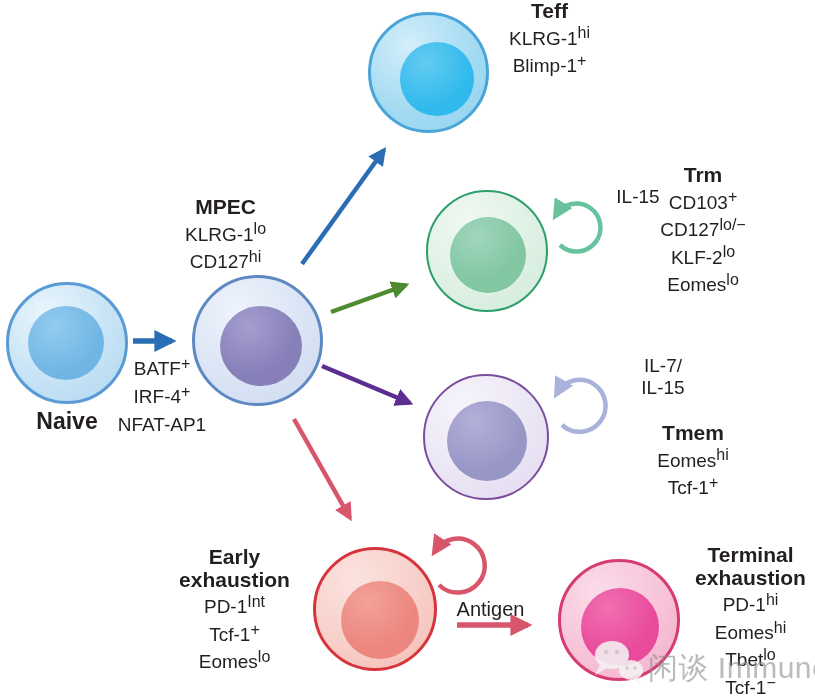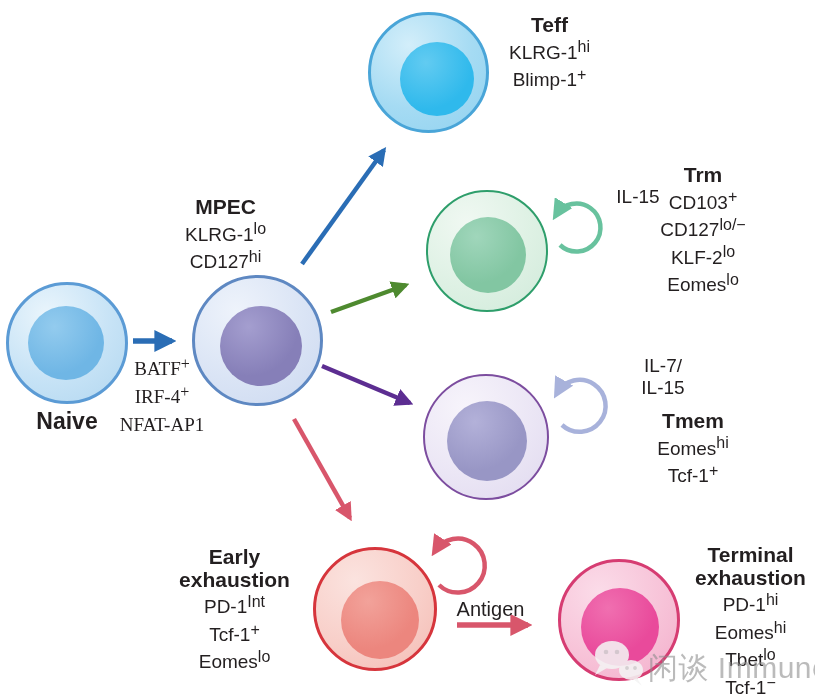--- a/index.html
+++ b/index.html
@@ -22,21 +22,21 @@
   .cell.tmem .nucleus{background:radial-gradient(circle at 35% 26%,#b3b1d9,#9896c5 62%);}
   .cell.early{border:3px solid #d6353c;background:radial-gradient(circle at 33% 26%,#fbe3df,#f8cfc9 55%,#f4bbb3);}
   .cell.early .nucleus{background:radial-gradient(circle at 35% 26%,#f2a29a,#ec867e 62%);}
   .cell.terminal{border:3px solid #d63c72;background:radial-gradient(circle at 33% 26%,#fbdce9,#f7c3d8 55%,#f3aecb);}
   .cell.terminal .nucleus{background:radial-gradient(circle at 35% 26%,#f06fb0,#e94a9b 62%);}
   
   .labels{position:absolute;text-align:center;line-height:1.2;}
   .cell-title{font-weight:bold;font-size:21px;line-height:1.08;}
   .marker{font-size:19px;line-height:1.22;white-space:nowrap;}
   .marker sup, .factor sup{font-size:16px;position:relative;top:.05em;}
-  .factor{font-size:19px;line-height:1.25;white-space:nowrap;font-family:Liberation Serif, serif;}
+  .factor{font-size:19px;line-height:1.25;white-space:nowrap;}
   .cyto{font-size:19px;line-height:1.18;text-align:center;}
   .naive-name{font-weight:bold;font-size:23px;}
   .antigen{font-size:20px;}
   svg.arrows{position:absolute;left:0;top:0;z-index:3;pointer-events:none;}
   .labels{z-index:4;}
   .cell{z-index:2;}
   
   .wm{position:absolute;z-index:6;}
   .wm-text{left:648px;top:648px;font-size:30px;color:#8e8e8e;opacity:.6;letter-spacing:.5px;white-space:nowrap;}
   .wm-icon{left:590px;top:638px;opacity:.92;}
@@ -112,39 +112,39 @@
     <div class="factor"><span>IRF-4</span><sup>+</sup></div>
     <div class="factor"><span>NFAT-AP1</span><sup></sup></div>
   </div>
 
   <div class="labels" style="left:158px;top:196px;width:135px;">
     <div class="cell-title">MPEC</div>
     <div class="marker"><span>KLRG-1</span><sup>lo</sup></div>
     <div class="marker"><span>CD127</span><sup>hi</sup></div>
   </div>
 
-  <div class="labels" style="left:492px;top:14px;width:115px;">
+  <div class="labels" style="left:492px;top:0;width:115px;">
     <div class="cell-title">Teff</div>
     <div class="marker"><span>KLRG-1</span><sup>hi</sup></div>
     <div class="marker"><span>Blimp-1</span><sup>+</sup></div>
   </div>
 
   <div class="labels" style="left:643px;top:164px;width:120px;">
     <div class="cell-title">Trm</div>
     <div class="marker"><span>CD103</span><sup>+</sup></div>
     <div class="marker"><span>CD127</span><sup>lo/−</sup></div>
     <div class="marker"><span>KLF-2</span><sup>lo</sup></div>
     <div class="marker"><span>Eomes</span><sup>lo</sup></div>
   </div>
 
   <div class="labels cyto" style="left:608px;top:186px;width:60px;">
     <span>IL-15</span>
   </div>
 
-  <div class="labels" style="left:633px;top:410px;width:120px;">
+  <div class="labels" style="left:633px;top:422px;width:120px;">
     <div class="cell-title">Tmem</div>
     <div class="marker"><span>Eomes</span><sup>hi</sup></div>
     <div class="marker"><span>Tcf-1</span><sup>+</sup></div>
   </div>
 
   <div class="labels cyto" style="left:632px;top:355px;width:62px;">
     <div>IL-7/</div>
     <div>IL-15</div>
   </div>
 

